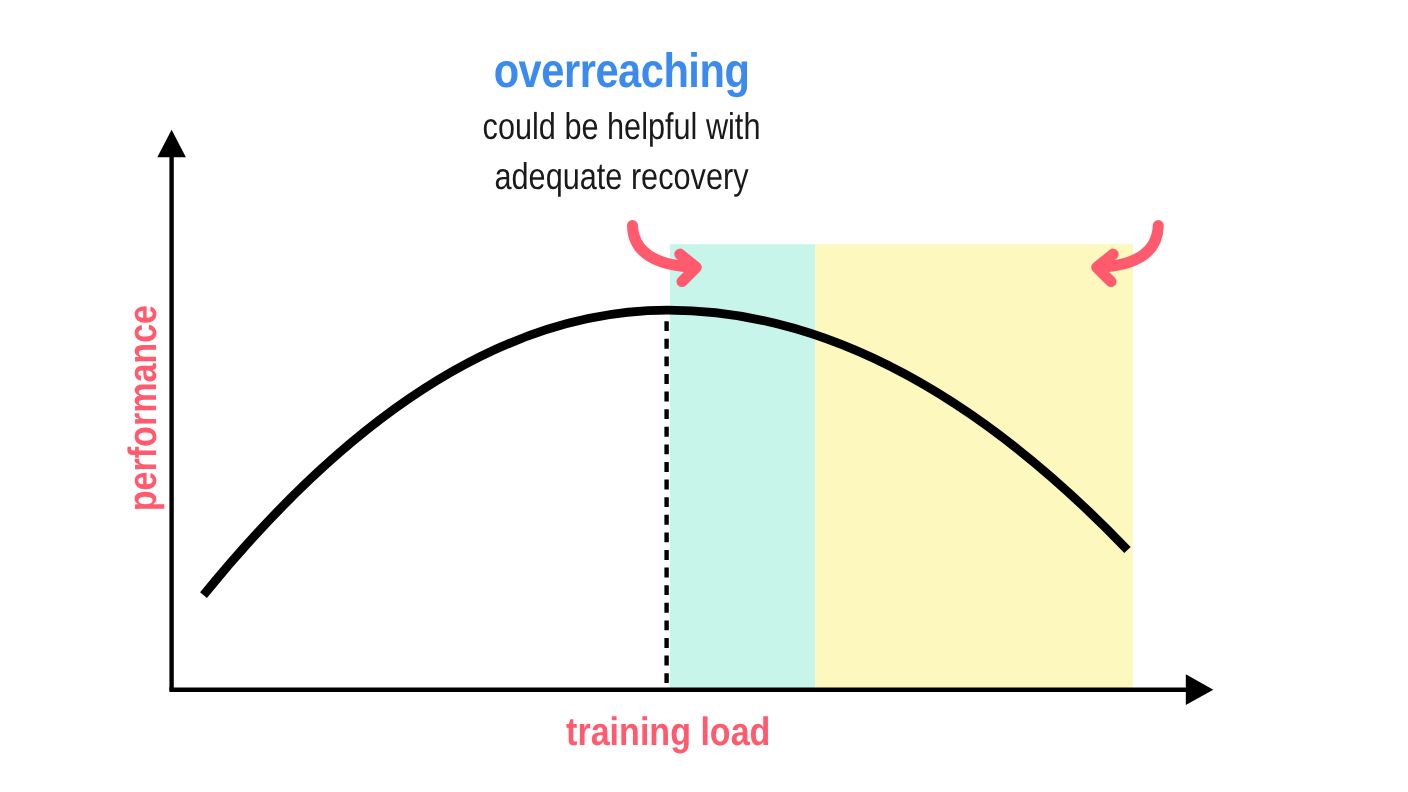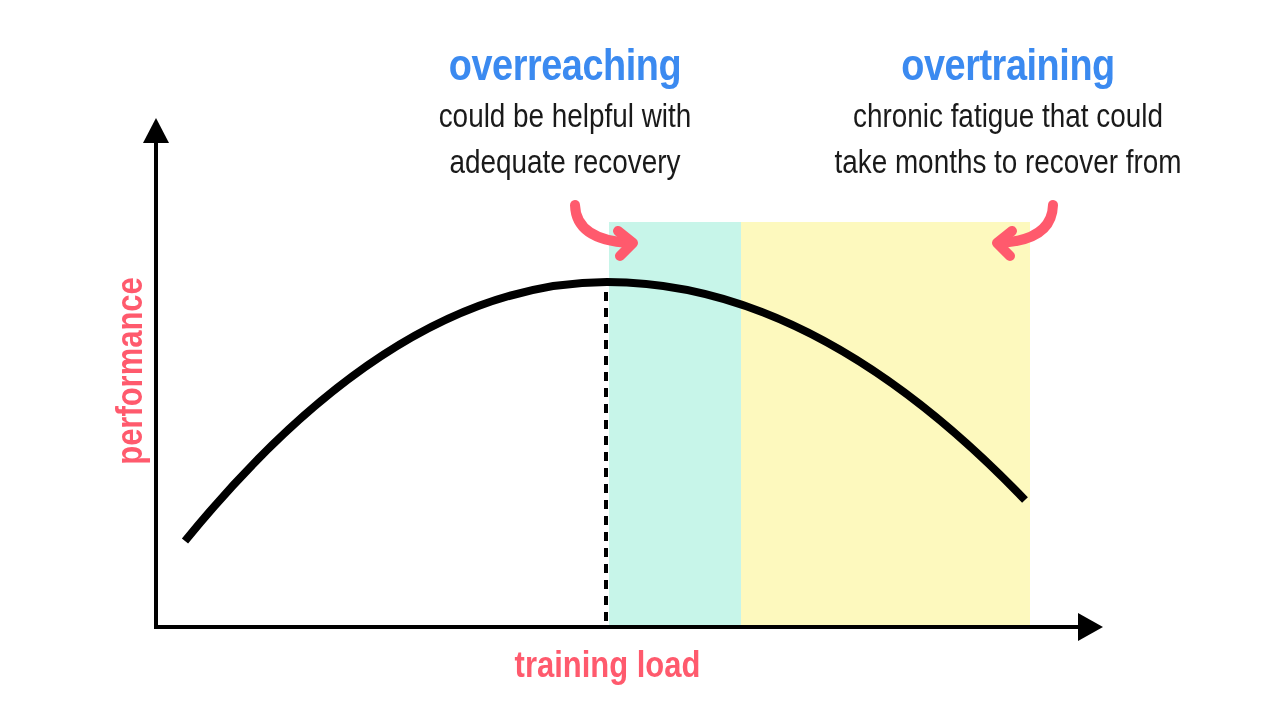--- a/index.html
+++ b/index.html
@@ -38,21 +38,16 @@
       <polyline points="1012,231 997,243 1010,256" fill="none" stroke="#ff5a6d" stroke-width="10" stroke-linecap="round" stroke-linejoin="round"></polyline>
     </g>
   </svg>
 
   <div class="label-block" style="left:385px; top:40px; width:360px;">
     <div class="zone-title" style="color:#3b8af0;">overreaching</div>
     <div class="zone-desc" style="margin-top:2px;">could be helpful with</div>
     <div class="zone-desc">adequate recovery</div>
   </div>
 
-  <div class="label-block" style="left:778px; top:40px; width:460px;">
-    <div class="zone-title" style="color:#3b8af0;">overtraining</div>
-    <div class="zone-desc" style="margin-top:2px;">chronic fatigue that could</div>
-    <div class="zone-desc">take months to recover from</div>
-  </div>
 
   <div class="axis-label" style="left:480px; top:644px; width:255px; text-align:center; color:#ff5a6d; transform:scaleX(0.86);">training load</div>
   <div class="axis-label" style="left:20px; top:350px; width:220px; text-align:center; color:#ff5a6d; transform:rotate(-90deg) scaleX(0.86);">performance</div>
 </div>
 
 </body></html>

